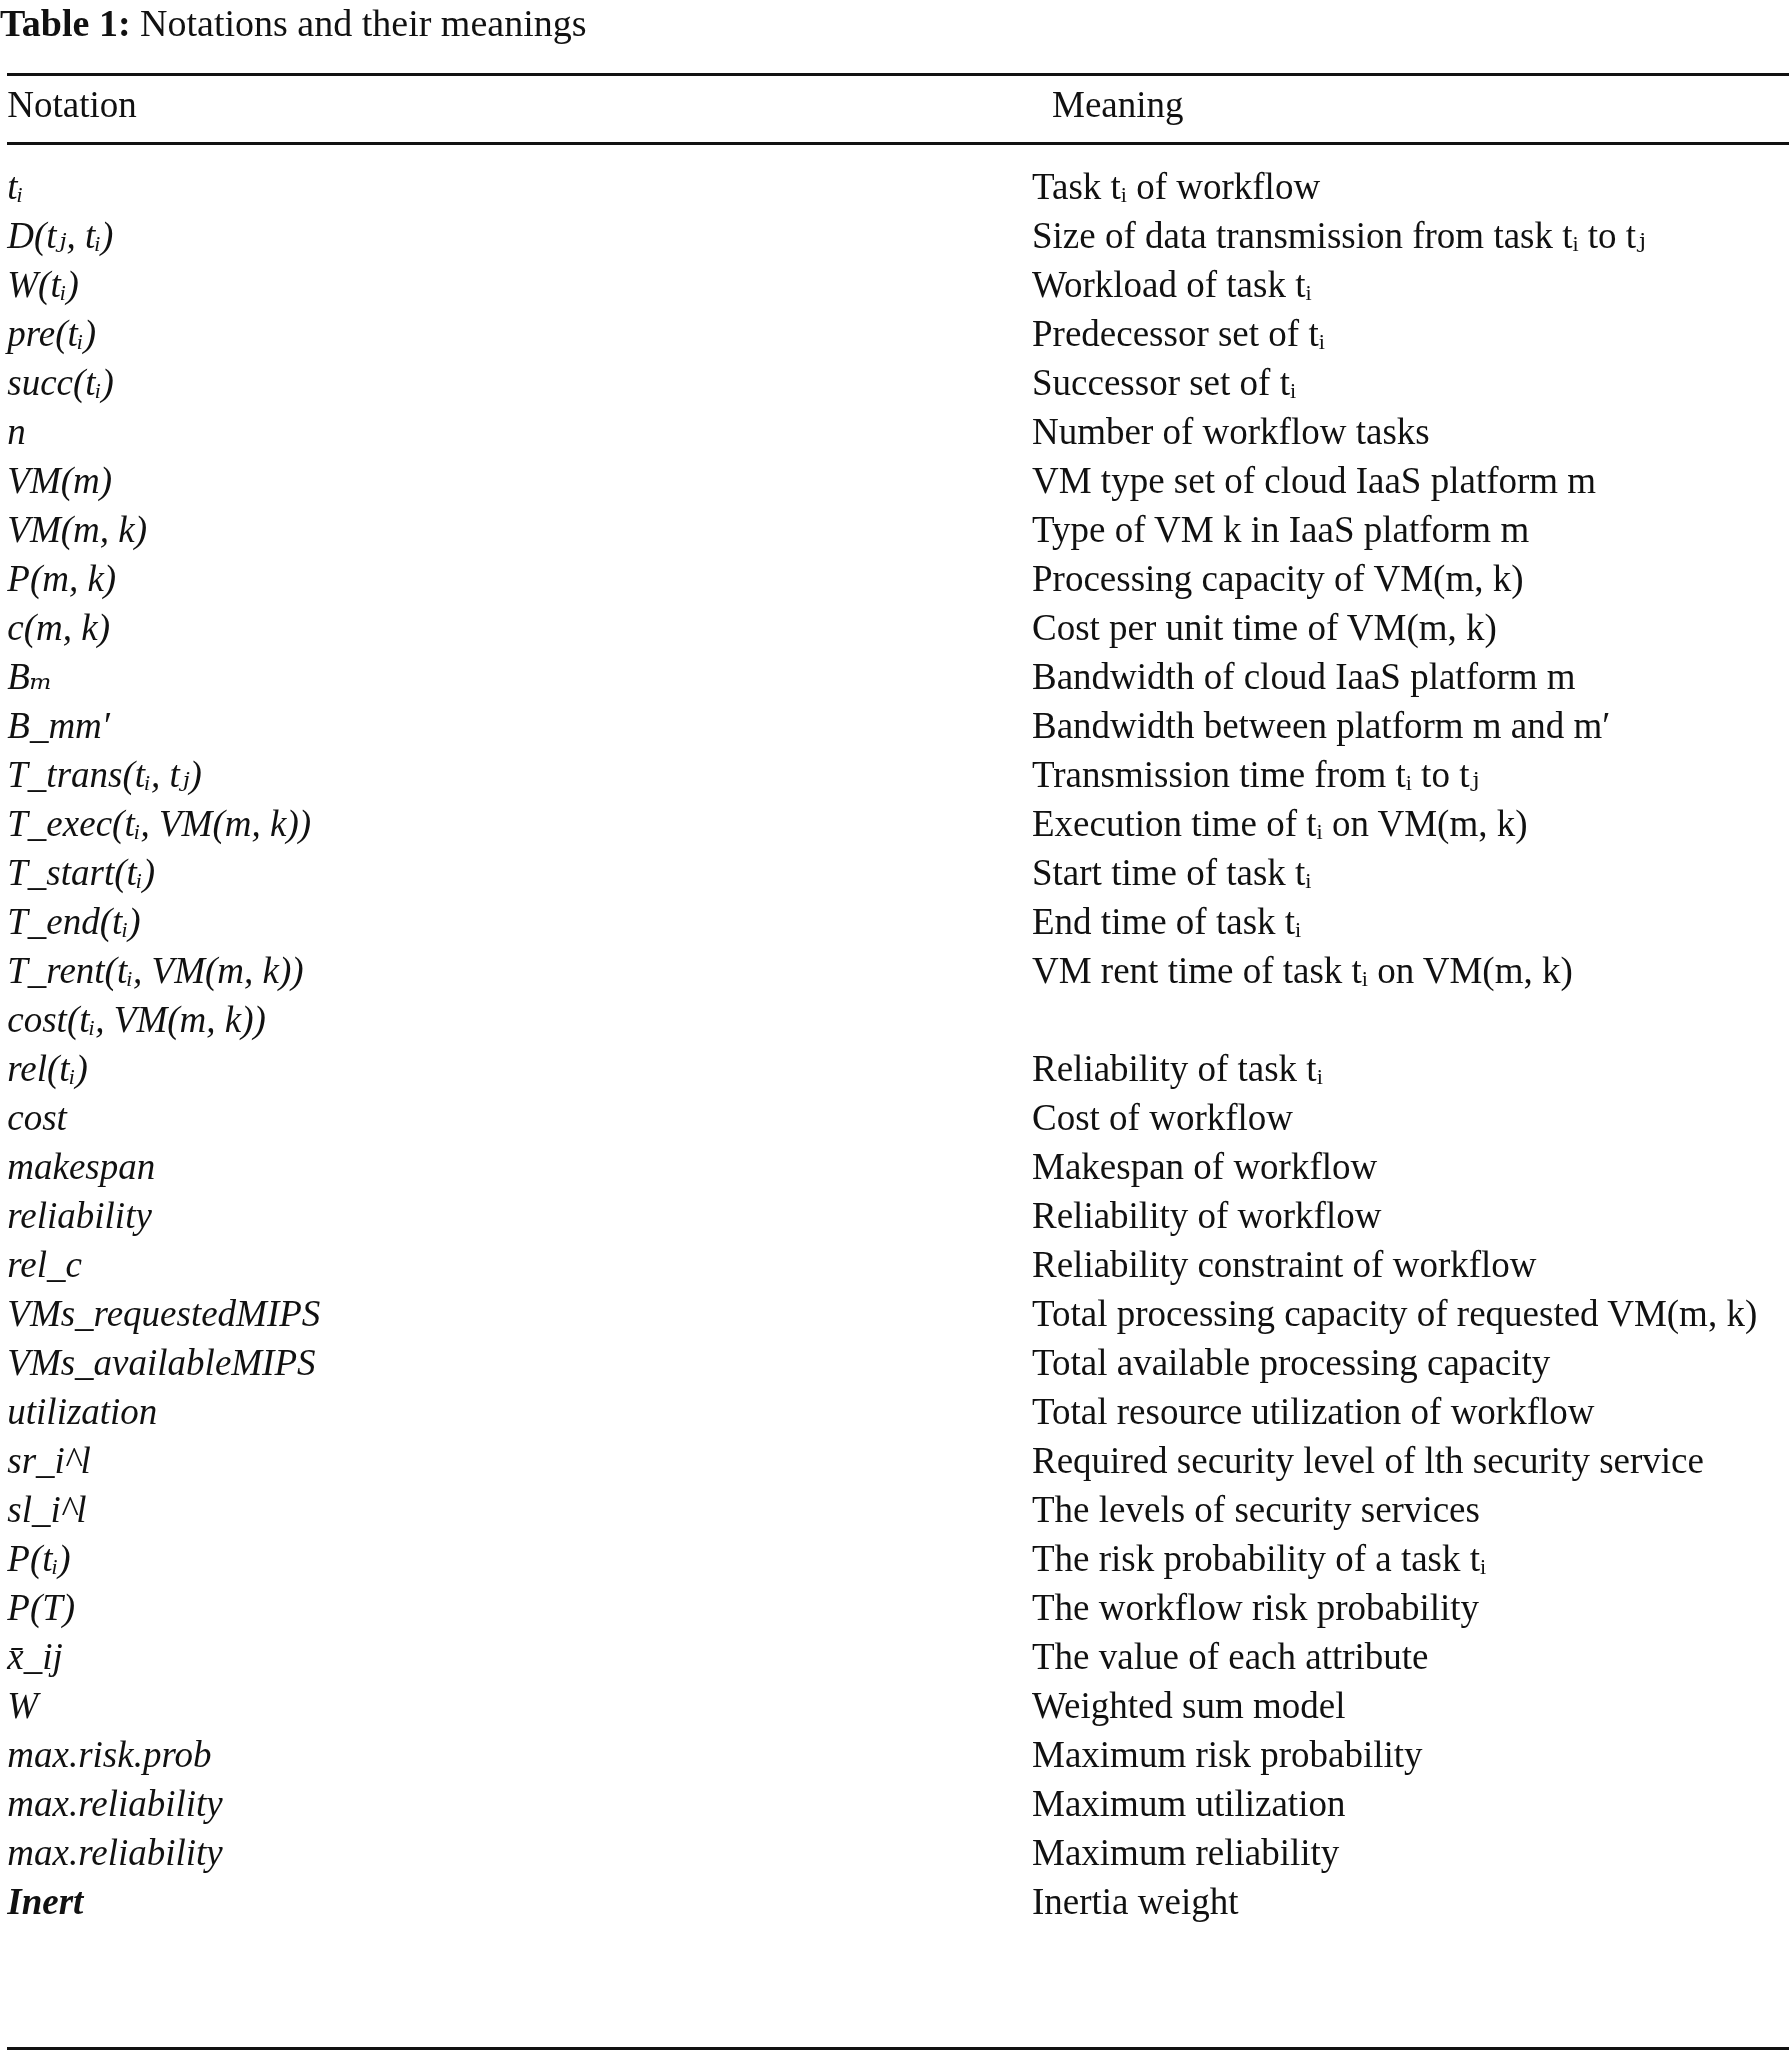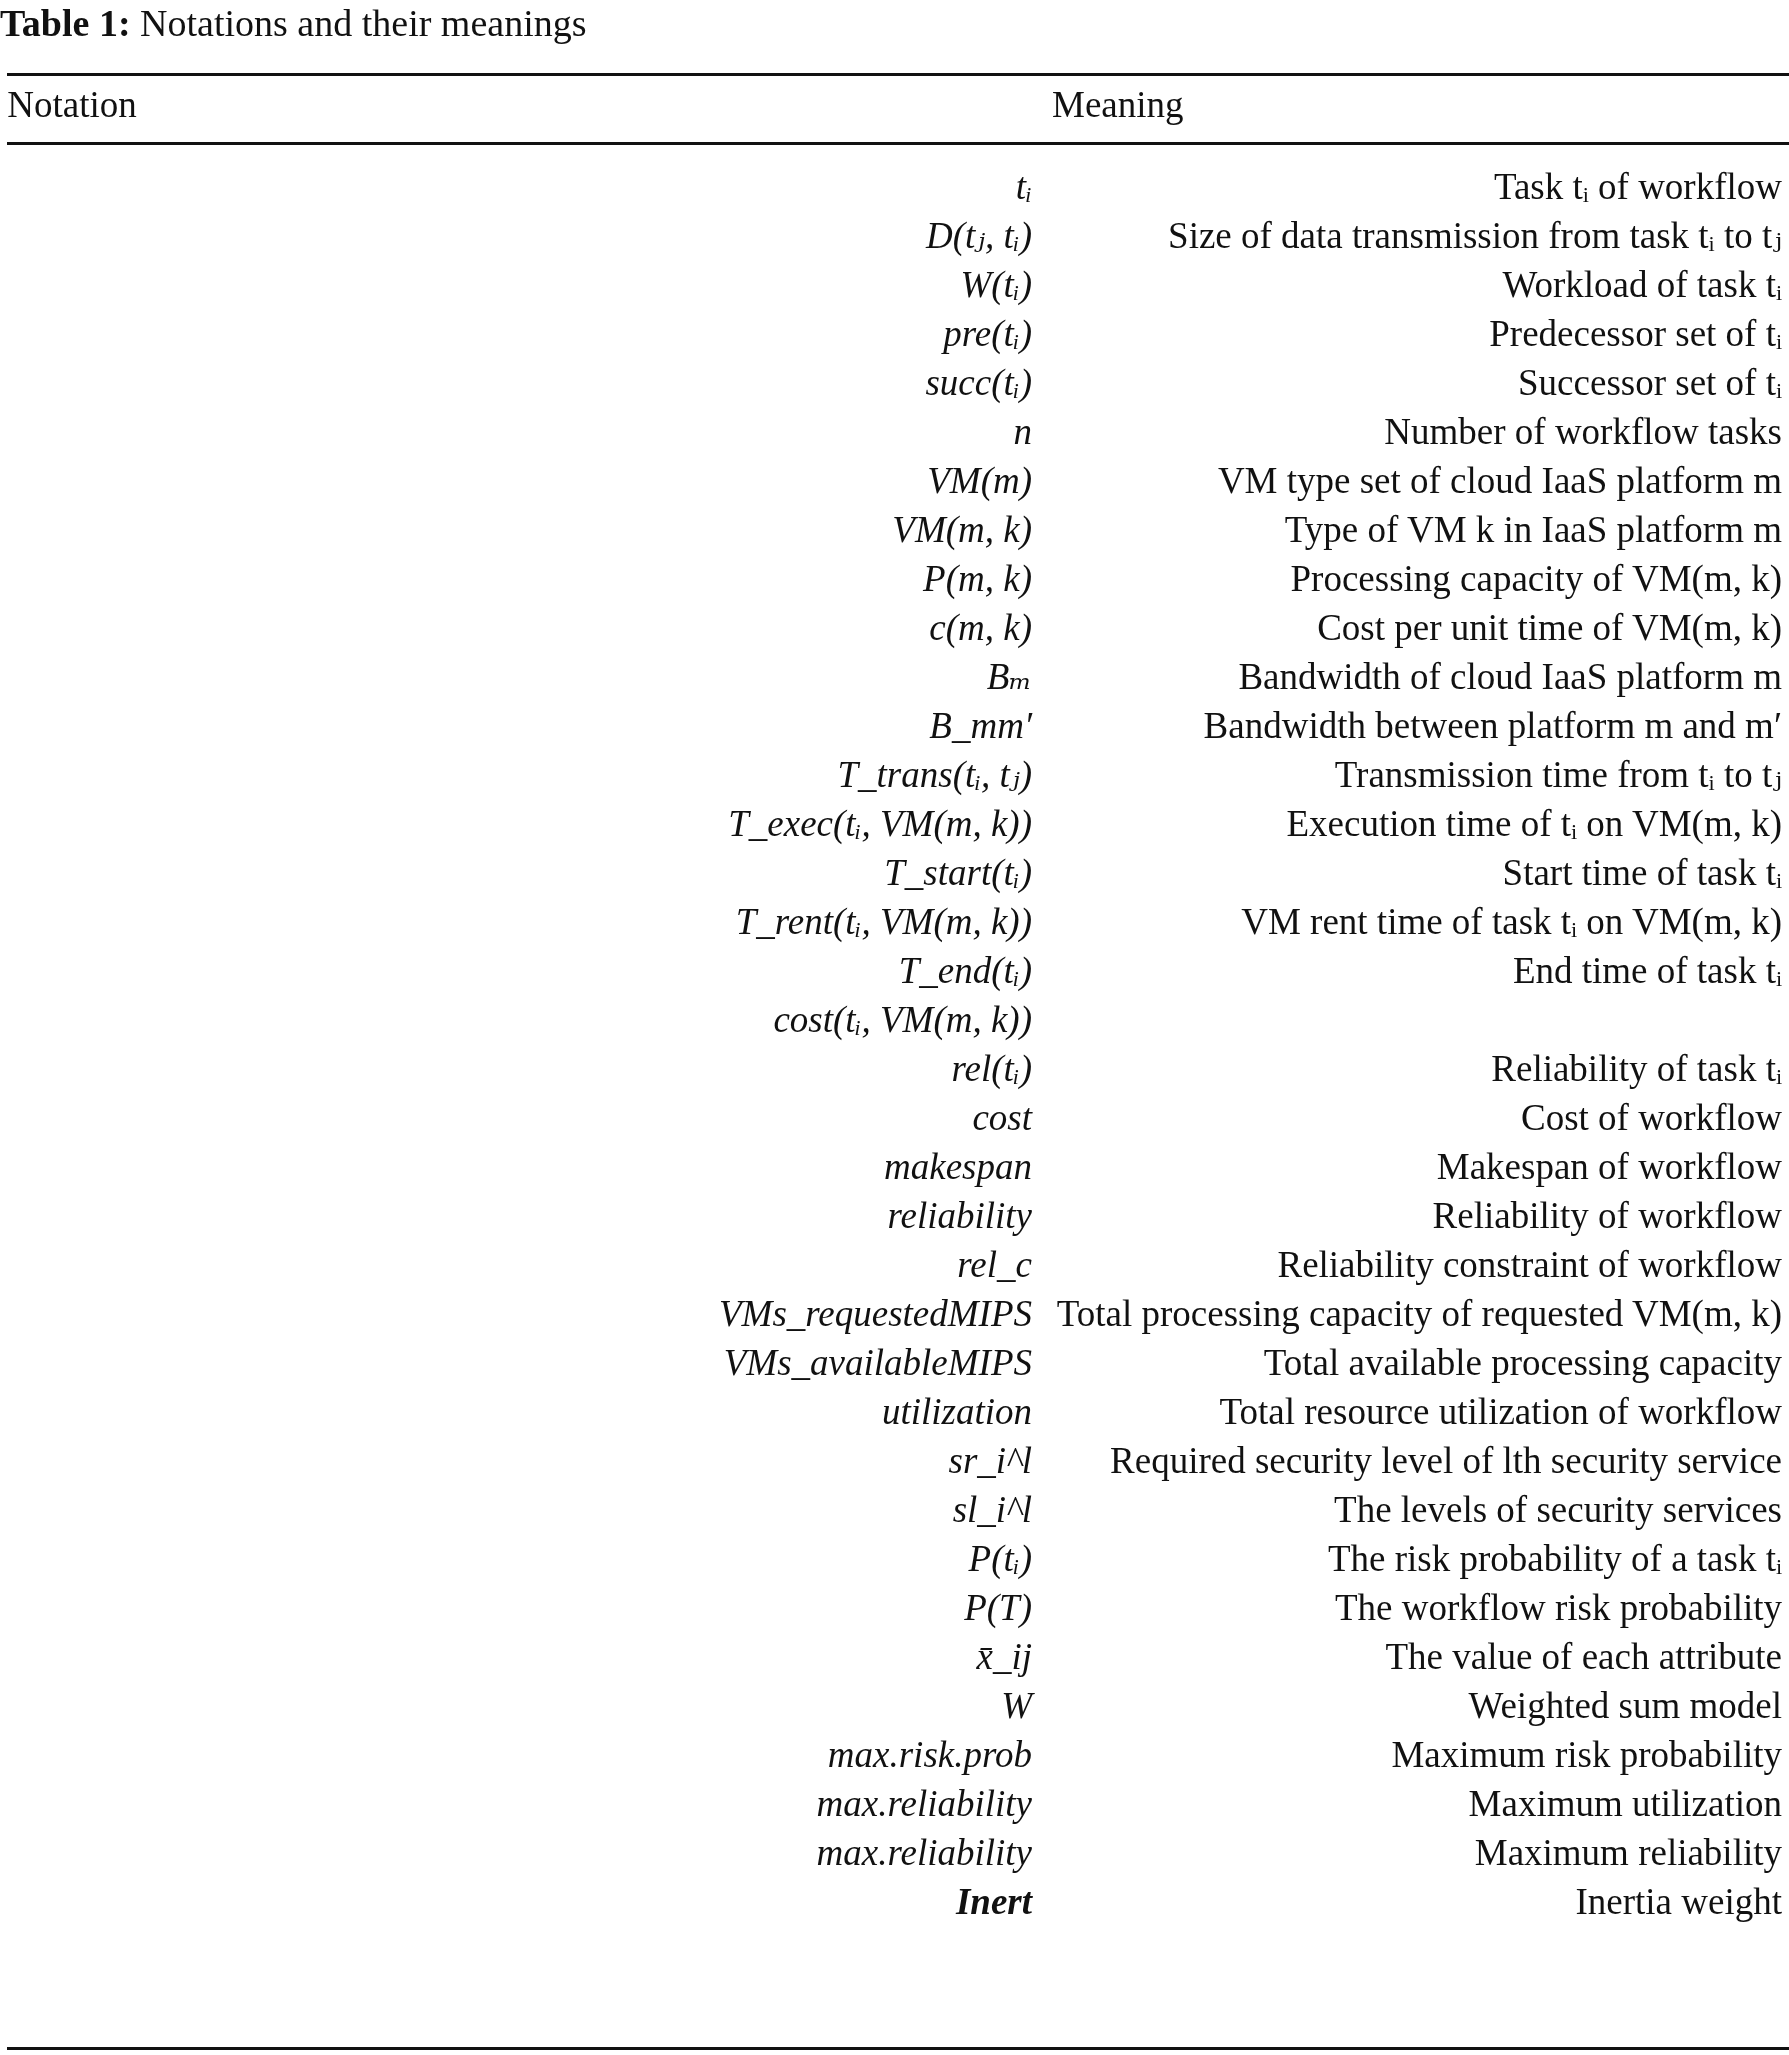--- a/index.html
+++ b/index.html
@@ -4,21 +4,21 @@
 <style>
   html, body { margin:0; padding:0; background:#ffffff; }
   body { width:1789px; height:2056px; position:relative; overflow:hidden;
          font-family:"Liberation Serif","DejaVu Serif",serif; color:#111; }
   .title { position:absolute; top:0; left:0; width:1789px; text-align:left;
            font-size:38px; line-height:46px; }
   .title b { font-weight:bold; }
   .rule { position:absolute; left:7.3px; width:1782px; height:2.7px; background:#111; }
   .hdr { position:absolute; top:80px; font-size:37px; line-height:49px; }
   .rows { position:absolute; top:162px; left:0; width:1789px; }
-  .row { display:flex; font-size:37px; line-height:49px;text-align:right; }
+  .row { display:flex; font-size:37px; line-height:49px; }
   .c1 { width:1032px; padding-left:7.3px; box-sizing:border-box; font-style:italic; white-space:nowrap; }
   .c2 { flex:1; padding-right:7px; }
   .c1.bold { font-weight:bold; }
 </style>
 </head>
 <body>
 
 <div class="title">
   <b>Table 1:</b>
   <span>Notations and their meanings</span>
@@ -84,26 +84,26 @@
     </div>
     <div class="row">
       <div class="c1">T_exec(tᵢ, VM(m, k))</div>
       <div class="c2">Execution time of tᵢ on VM(m, k)</div>
     </div>
     <div class="row">
       <div class="c1">T_start(tᵢ)</div>
       <div class="c2">Start time of task tᵢ</div>
     </div>
     <div class="row">
+      <div class="c1">T_end(tᵢ)</div>
+      <div class="c2">End time of task tᵢ</div>
+    </div>
+    <div class="row">
       <div class="c1">T_rent(tᵢ, VM(m, k))</div>
       <div class="c2">VM rent time of task tᵢ on VM(m, k)</div>
-    </div>
-    <div class="row">
-      <div class="c1">T_end(tᵢ)</div>
-      <div class="c2">End time of task tᵢ</div>
     </div>
     <div class="row">
       <div class="c1">cost(tᵢ,  VM(m, k))</div>
     </div>
     <div class="row">
       <div class="c1">rel(tᵢ)</div>
       <div class="c2">Reliability of task tᵢ</div>
     </div>
     <div class="row">
       <div class="c1">cost</div>

